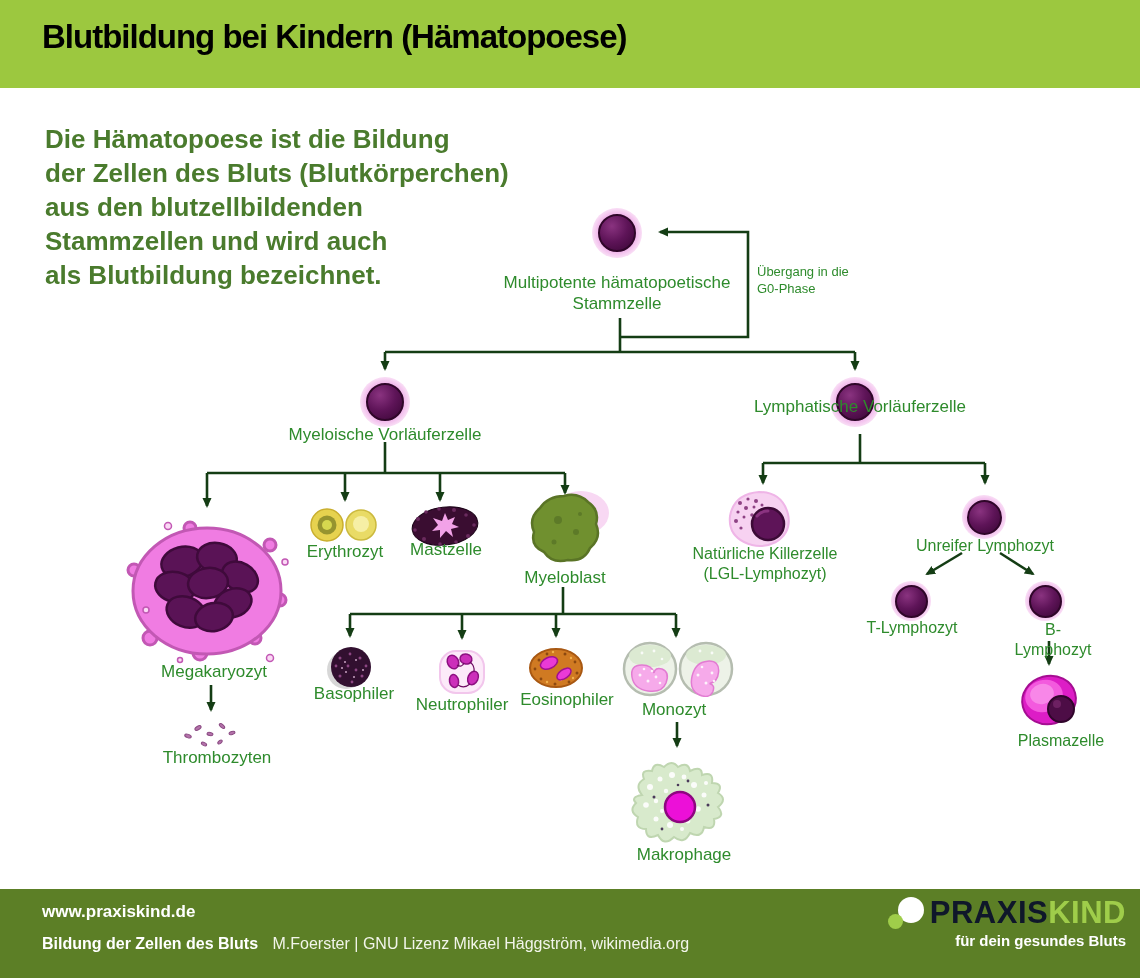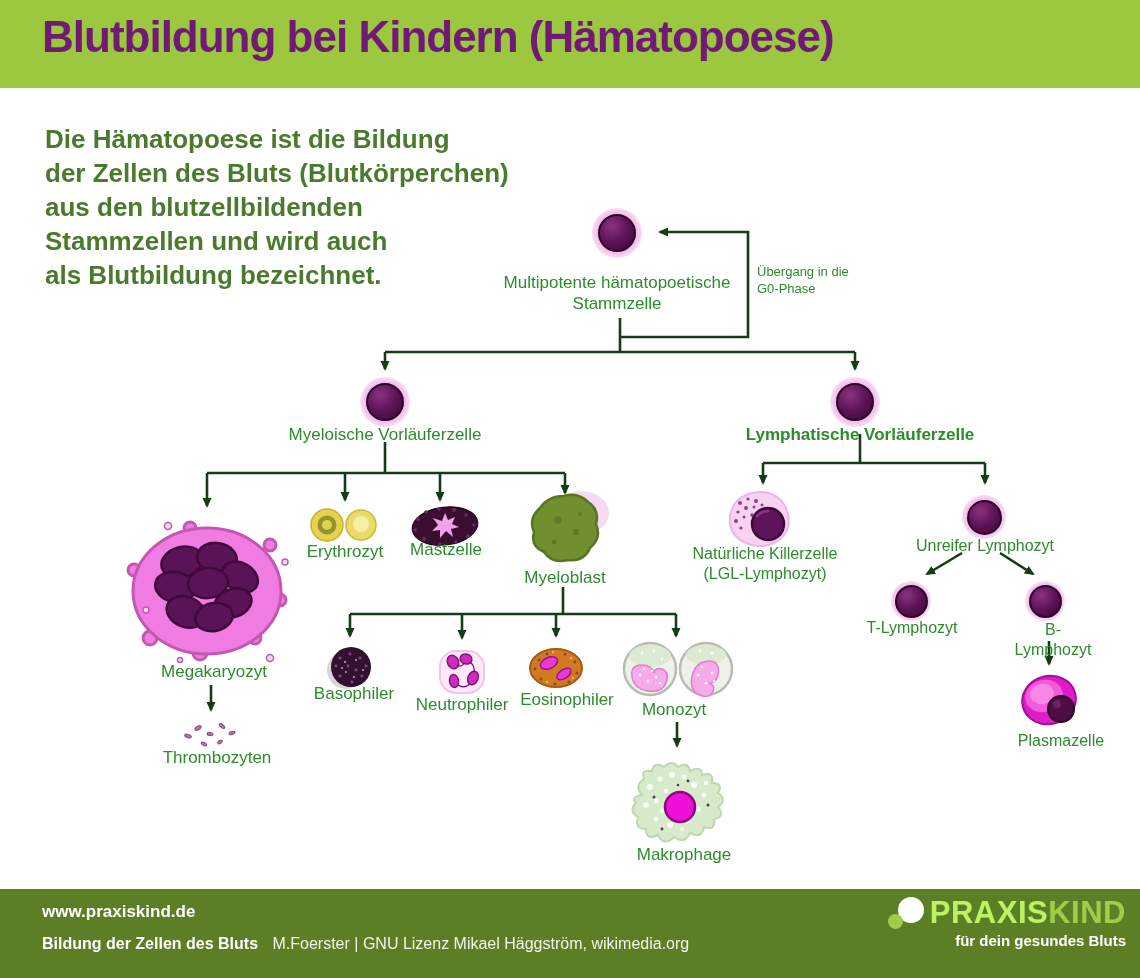--- a/index.html
+++ b/index.html
@@ -2,21 +2,21 @@
 <html><head>
 <meta charset="utf-8">
 <style>
   html,body{margin:0;padding:0;background:#fff;}
   #page{position:relative;width:1140px;height:978px;background:#ffffff;overflow:hidden;
         font-family:"Liberation Sans",sans-serif;}
 
   
   #header{position:absolute;left:0;top:0;width:1140px;height:88px;background:#9cc83f;
           display:flex;align-items:center;}
-  #header h1{margin:0 0 15px 42px;font-size:44px;font-weight:700;letter-spacing:-1px;color:#701a75;}
+  #header h1{margin:0 0 15px 42px;font-size:33px;font-weight:700;letter-spacing:-1px;color:#000000;}
 
   
   #intro{position:absolute;left:45px;top:122px;width:580px;font-size:26px;font-weight:700;
          line-height:34px;color:#4a7b2d;white-space:pre-line;}
 
   
   #tree-lines{position:absolute;left:0;top:0;pointer-events:none;}
 
   
   .lbl{position:absolute;color:#2e8b2c;font-size:17px;line-height:21px;text-align:center;
@@ -41,21 +41,21 @@
   #site-url{position:absolute;left:42px;top:13px;font-size:17px;font-weight:700;}
   #credit{position:absolute;left:42px;top:46px;font-size:16px;}
   #credit .b{font-weight:700;}
   #credit .r{font-weight:400;margin-left:10px;color:#f2f5ea;}
   #logo{position:absolute;right:14px;top:6px;text-align:right;}
   .logo-row{display:flex;align-items:center;justify-content:flex-end;}
   .logo-dots{position:relative;width:36px;height:36px;margin-right:6px;}
   .logo-dots .big{position:absolute;right:0;top:2px;width:26px;height:26px;border-radius:50%;background:#ffffff;}
   .logo-dots .smallc{position:absolute;left:0;bottom:2px;width:15px;height:15px;border-radius:50%;background:#9fcd4a;}
   .logo-word{font-size:31px;font-weight:700;letter-spacing:.5px;}
-  .logo-word .p1{color:#bef264;} .logo-word .p2{color:#9fcd4a;}
+  .logo-word .p1{color:#0f172a;} .logo-word .p2{color:#9fcd4a;}
   #logo-tagline{font-size:15px;font-weight:700;color:#fff;margin-top:1px;}
 </style>
 </head>
 <body>
 
 <div id="page">
 
   <div id="header">
     <h1>Blutbildung bei Kindern (Hämatopoese)</h1>
   </div>
@@ -361,21 +361,21 @@
     <ellipse cx="24" cy="22" rx="12" ry="10" transform="rotate(-15 24 22)" fill="#fa9aec" opacity="0.7"></ellipse>
     <circle cx="43" cy="37" r="13" fill="#4d0d46" stroke="#30052b" stroke-width="2"></circle>
     <circle cx="39" cy="32" r="4" fill="#7a2a6e" opacity="0.7"></circle>
   </svg>
 
   <div class="lbl" style="left:617px;top:272px;">Multipotente hämatopoetische
 Stammzelle</div>
   <div class="lbl small" style="left:757px;top:263px;">Übergang in die
 G0-Phase</div>
   <div class="lbl" style="left:385px;top:424px;">Myeloische Vorläuferzelle</div>
-  <div class="lbl" style="left:860px;top:424px;font-weight:bold;">Lymphatische Vorläuferzelle</div>
+  <div class="lbl" style="left:860px;top:396px;">Lymphatische Vorläuferzelle</div>
   <div class="lbl" style="left:208px;top:661px;margin-left:6px;">Megakaryozyt</div>
   <div class="lbl" style="left:217px;top:747px;">Thrombozyten</div>
   <div class="lbl" style="left:345px;top:541px;">Erythrozyt</div>
   <div class="lbl" style="left:446px;top:539px;">Mastzelle</div>
   <div class="lbl" style="left:565px;top:567px;">Myeloblast</div>
   <div class="lbl" style="left:354px;top:683px;">Basophiler</div>
   <div class="lbl" style="left:462px;top:694px;">Neutrophiler</div>
   <div class="lbl" style="left:567px;top:689px;">Eosinophiler</div>
   <div class="lbl" style="left:674px;top:699px;">Monozyt</div>
   <div class="lbl" style="left:684px;top:844px;">Makrophage</div>

